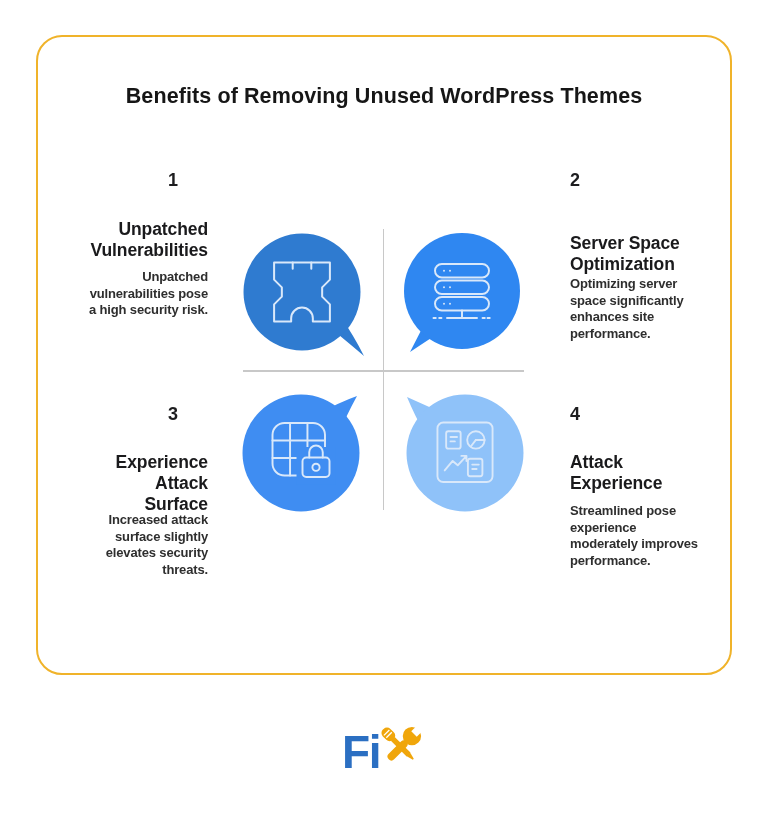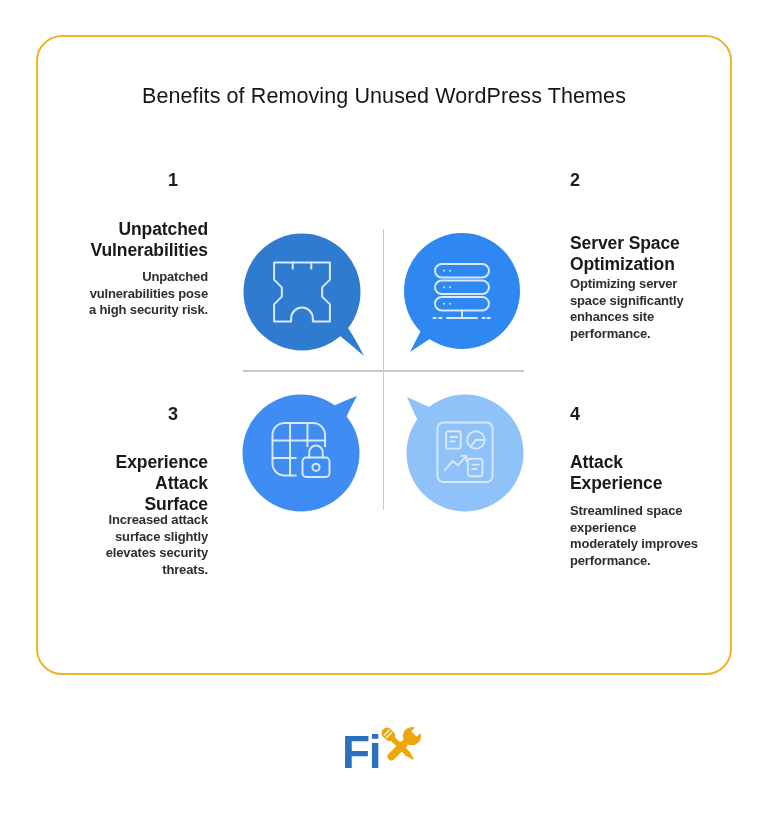--- a/index.html
+++ b/index.html
@@ -6,21 +6,21 @@
   body{
     width:768px;height:819px;background:#ffffff;position:relative;
     font-family:"Liberation Sans",sans-serif;overflow:hidden;
   }
   .card{
     position:absolute;left:36px;top:35px;width:692px;height:636px;
     border:2px solid #F0B32A;border-radius:26px;background:#fff;
   }
   .main-title{
     position:absolute;left:36px;top:84px;width:696px;text-align:center;
-    font-size:21.5px;font-weight:normal;color:#161616;letter-spacing:.1px;
+    font-size:21.5px;font-weight:bold;color:#161616;letter-spacing:.1px;
   }
   .colL{left:30px;width:178px;text-align:right;}
   .colR{left:570px;width:172px;text-align:left;}
   .num{position:absolute;font-size:18px;font-weight:bold;color:#1d1d1f;}
   .colL.num{padding-right:30px;width:148px;}
   .qtitle{
     position:absolute;font-size:17.5px;font-weight:bold;color:#1a1a1c;
     line-height:21px;white-space:pre-line;letter-spacing:-.1px;
   }
   .qdesc{
@@ -72,21 +72,21 @@
 Attack
 Surface</div>
 <div id="d3" class="qdesc colL">Increased attack
 surface slightly
 elevates security
 threats.</div>
 
 <div id="n4" class="num colR">4</div>
 <div id="t4" class="qtitle colR">Attack
 Experience</div>
-<div id="d4" class="qdesc colR">Streamlined space
+<div id="d4" class="qdesc colR">Streamlined pose
 experience
 moderately improves
 performance.</div>
 
 <div class="vdiv" style="background-color: rgb(200, 200, 200);"></div>
 <div class="hdiv" style="background-color: rgb(200, 200, 200);"></div>
 
 <svg id="b1" class="bubble" viewBox="0 0 130 130">
   <path d="M86,94 Q108,112 122,124 Q112,104 97,82 Z" fill="#2F7BD0"></path>
   <circle cx="60" cy="60" r="58.5" fill="#2F7BD0"></circle>

